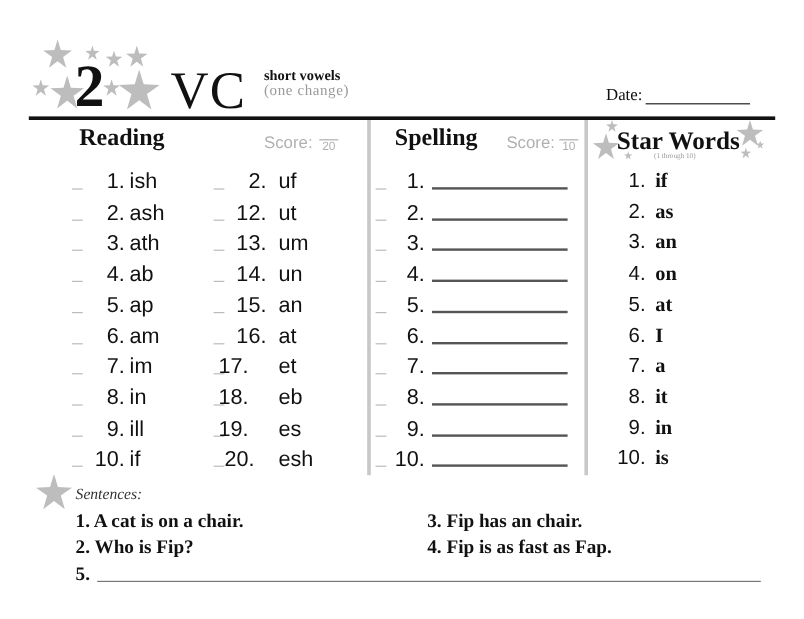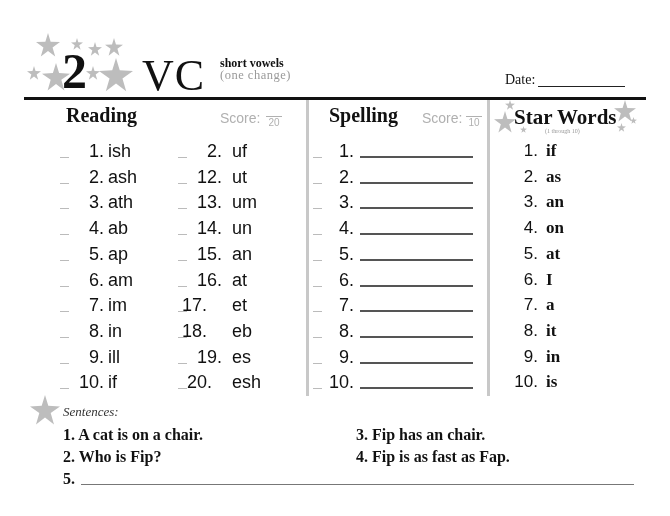--- a/index.html
+++ b/index.html
@@ -174,21 +174,21 @@
         <div class="abs sans row-text" style="left:182px;width:40px;top:295.2px">17.</div>
         <div class="abs sans row-text" style="left:232px;top:295.2px">et</div>
       </div>
       <div>
         <div class="tick" style="left:178px;top:336.9px"></div>
         <div class="abs sans row-text" style="left:182px;width:40px;text-align:left;top:320.9px">18.</div>
         <div class="abs sans row-text" style="left:232px;top:320.9px">eb</div>
       </div>
       <div>
         <div class="tick" style="left:178px;top:362.6px"></div>
-        <div class="abs sans row-text" style="left:182px;width:40px;text-align:right;top:346.6px">19.</div>
+        <div class="abs sans row-text" style="left:182px;width:40px;top:346.6px">19.</div>
         <div class="abs sans row-text" style="left:232px;top:346.6px">es</div>
       </div>
       <div>
         <div class="tick" style="left:178px;top:388.29999999999995px"></div>
         <div class="abs sans row-text" style="left:187px;width:40px;text-align:left;top:372.29999999999995px">20.</div>
         <div class="abs sans row-text" style="left:232px;top:372.29999999999995px">esh</div>
       </div>
     </div>
 </div>
 

